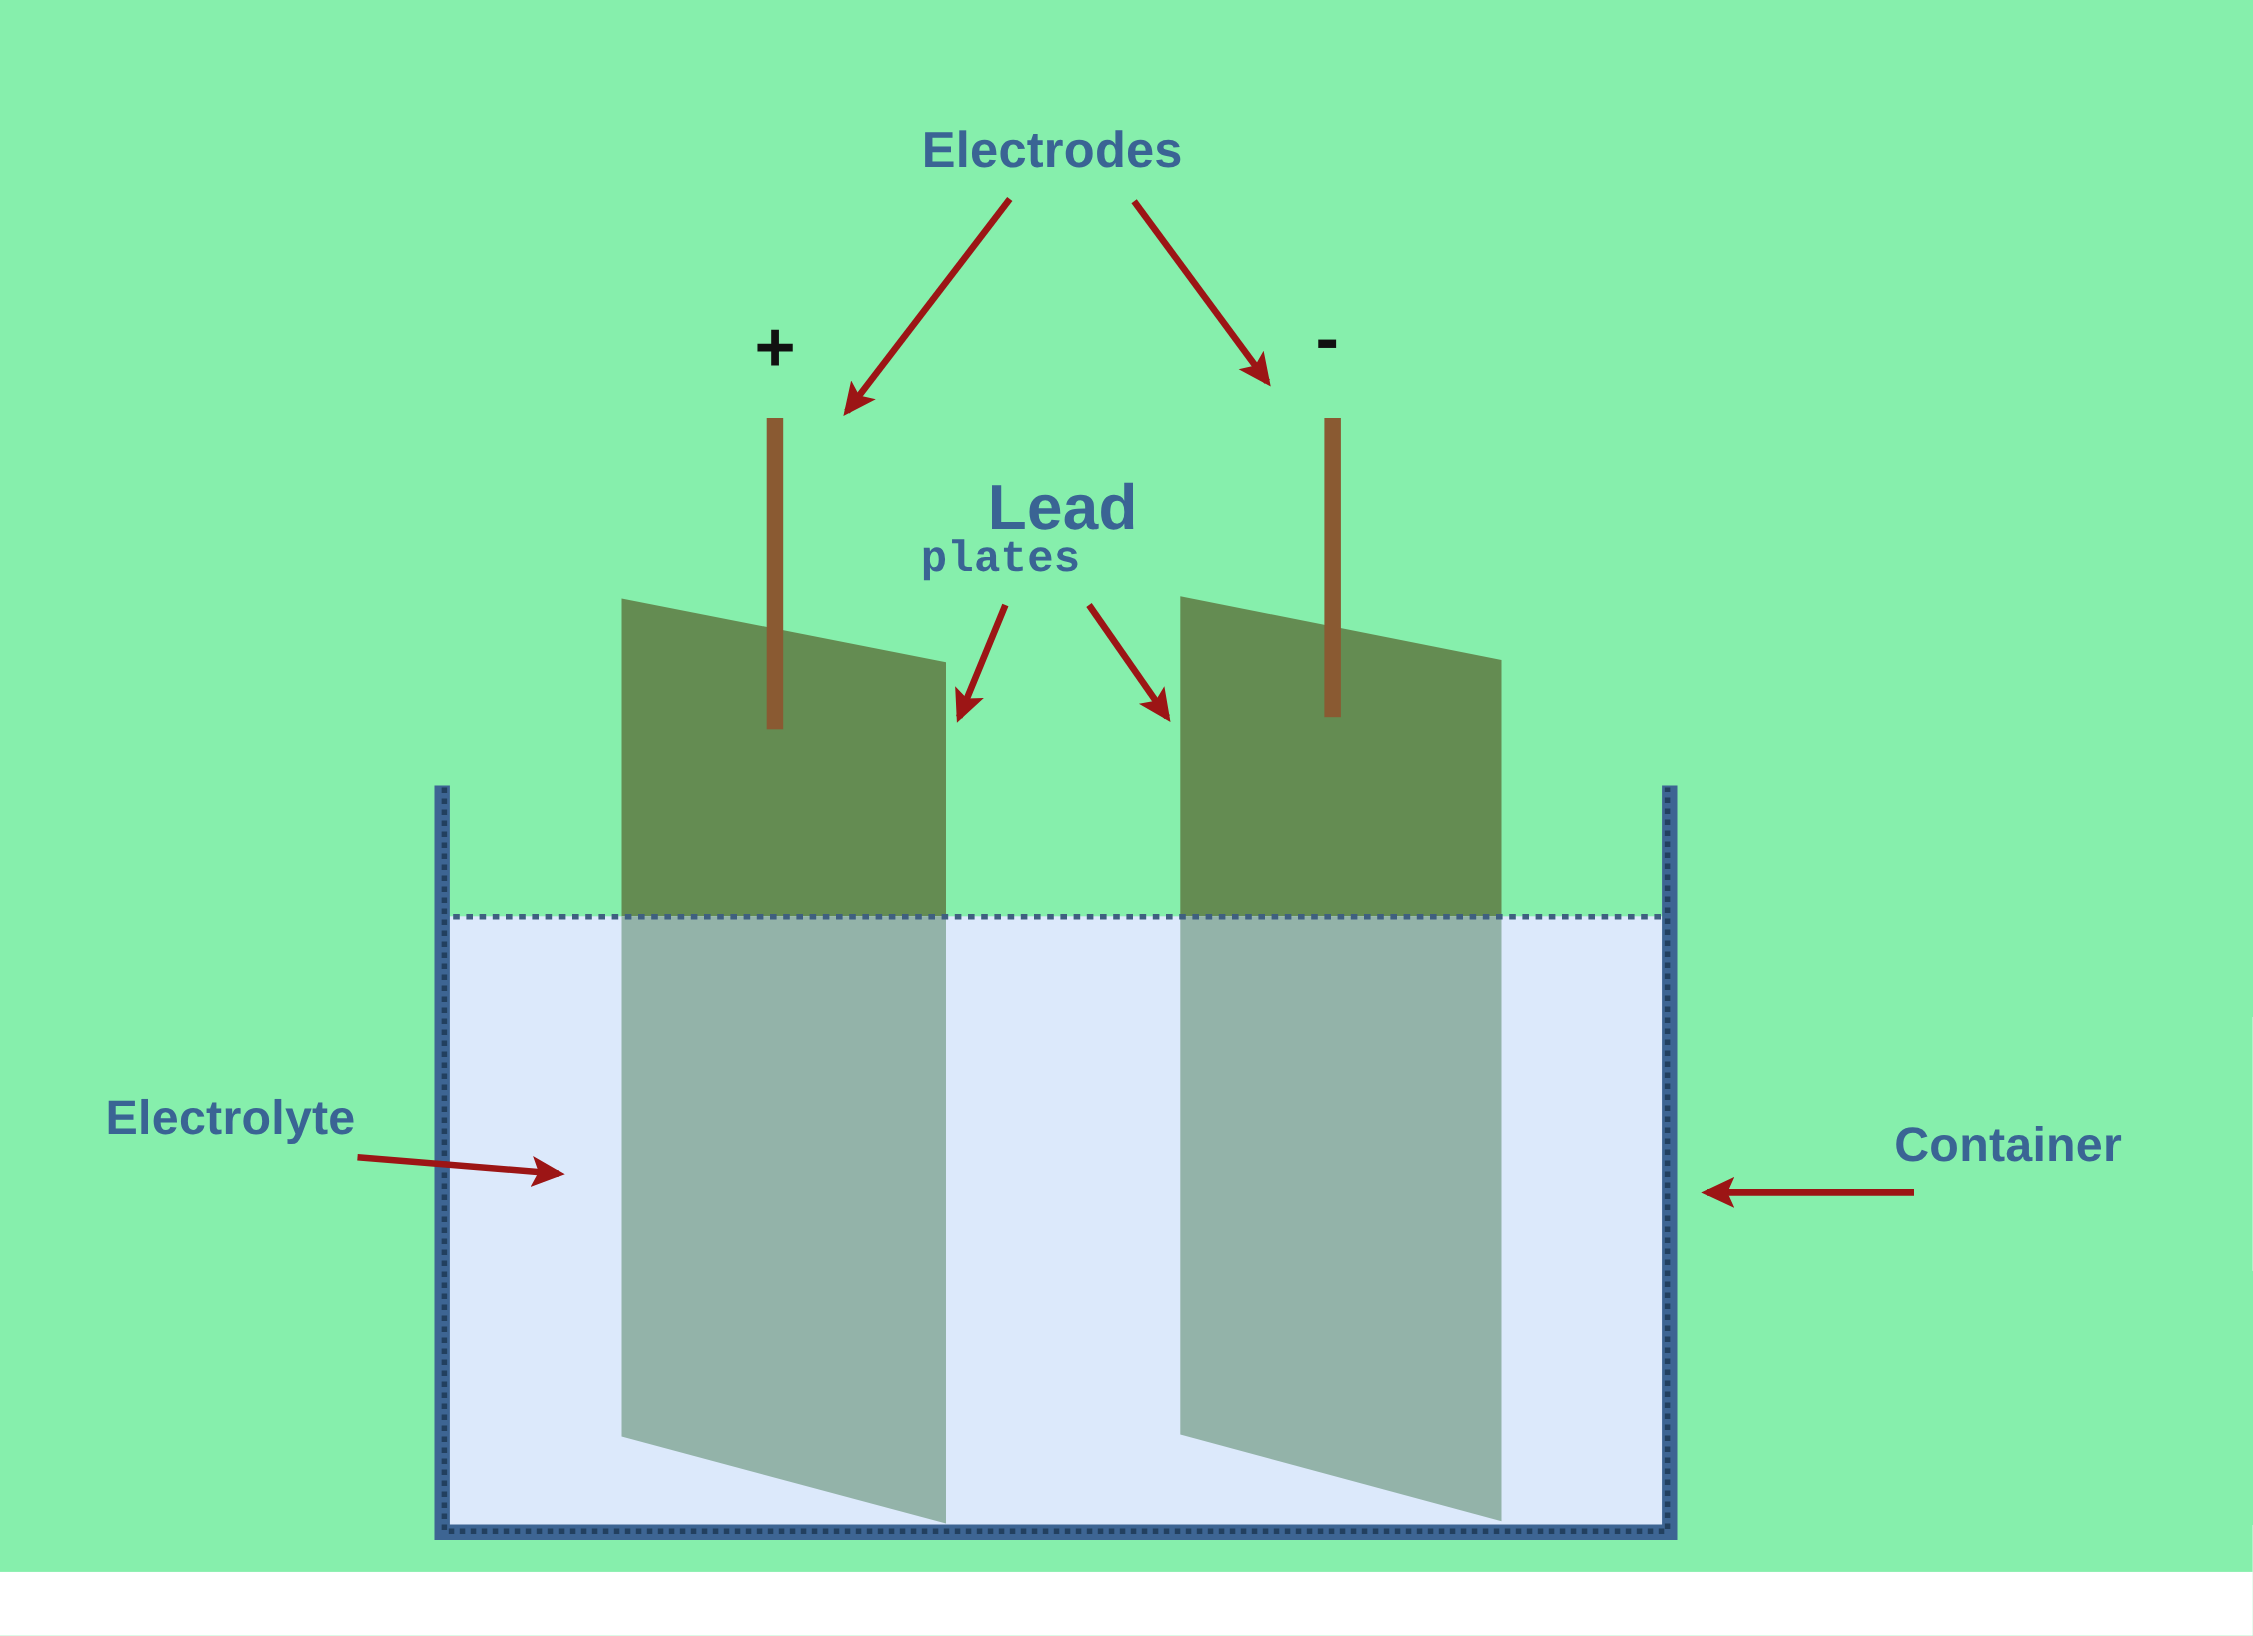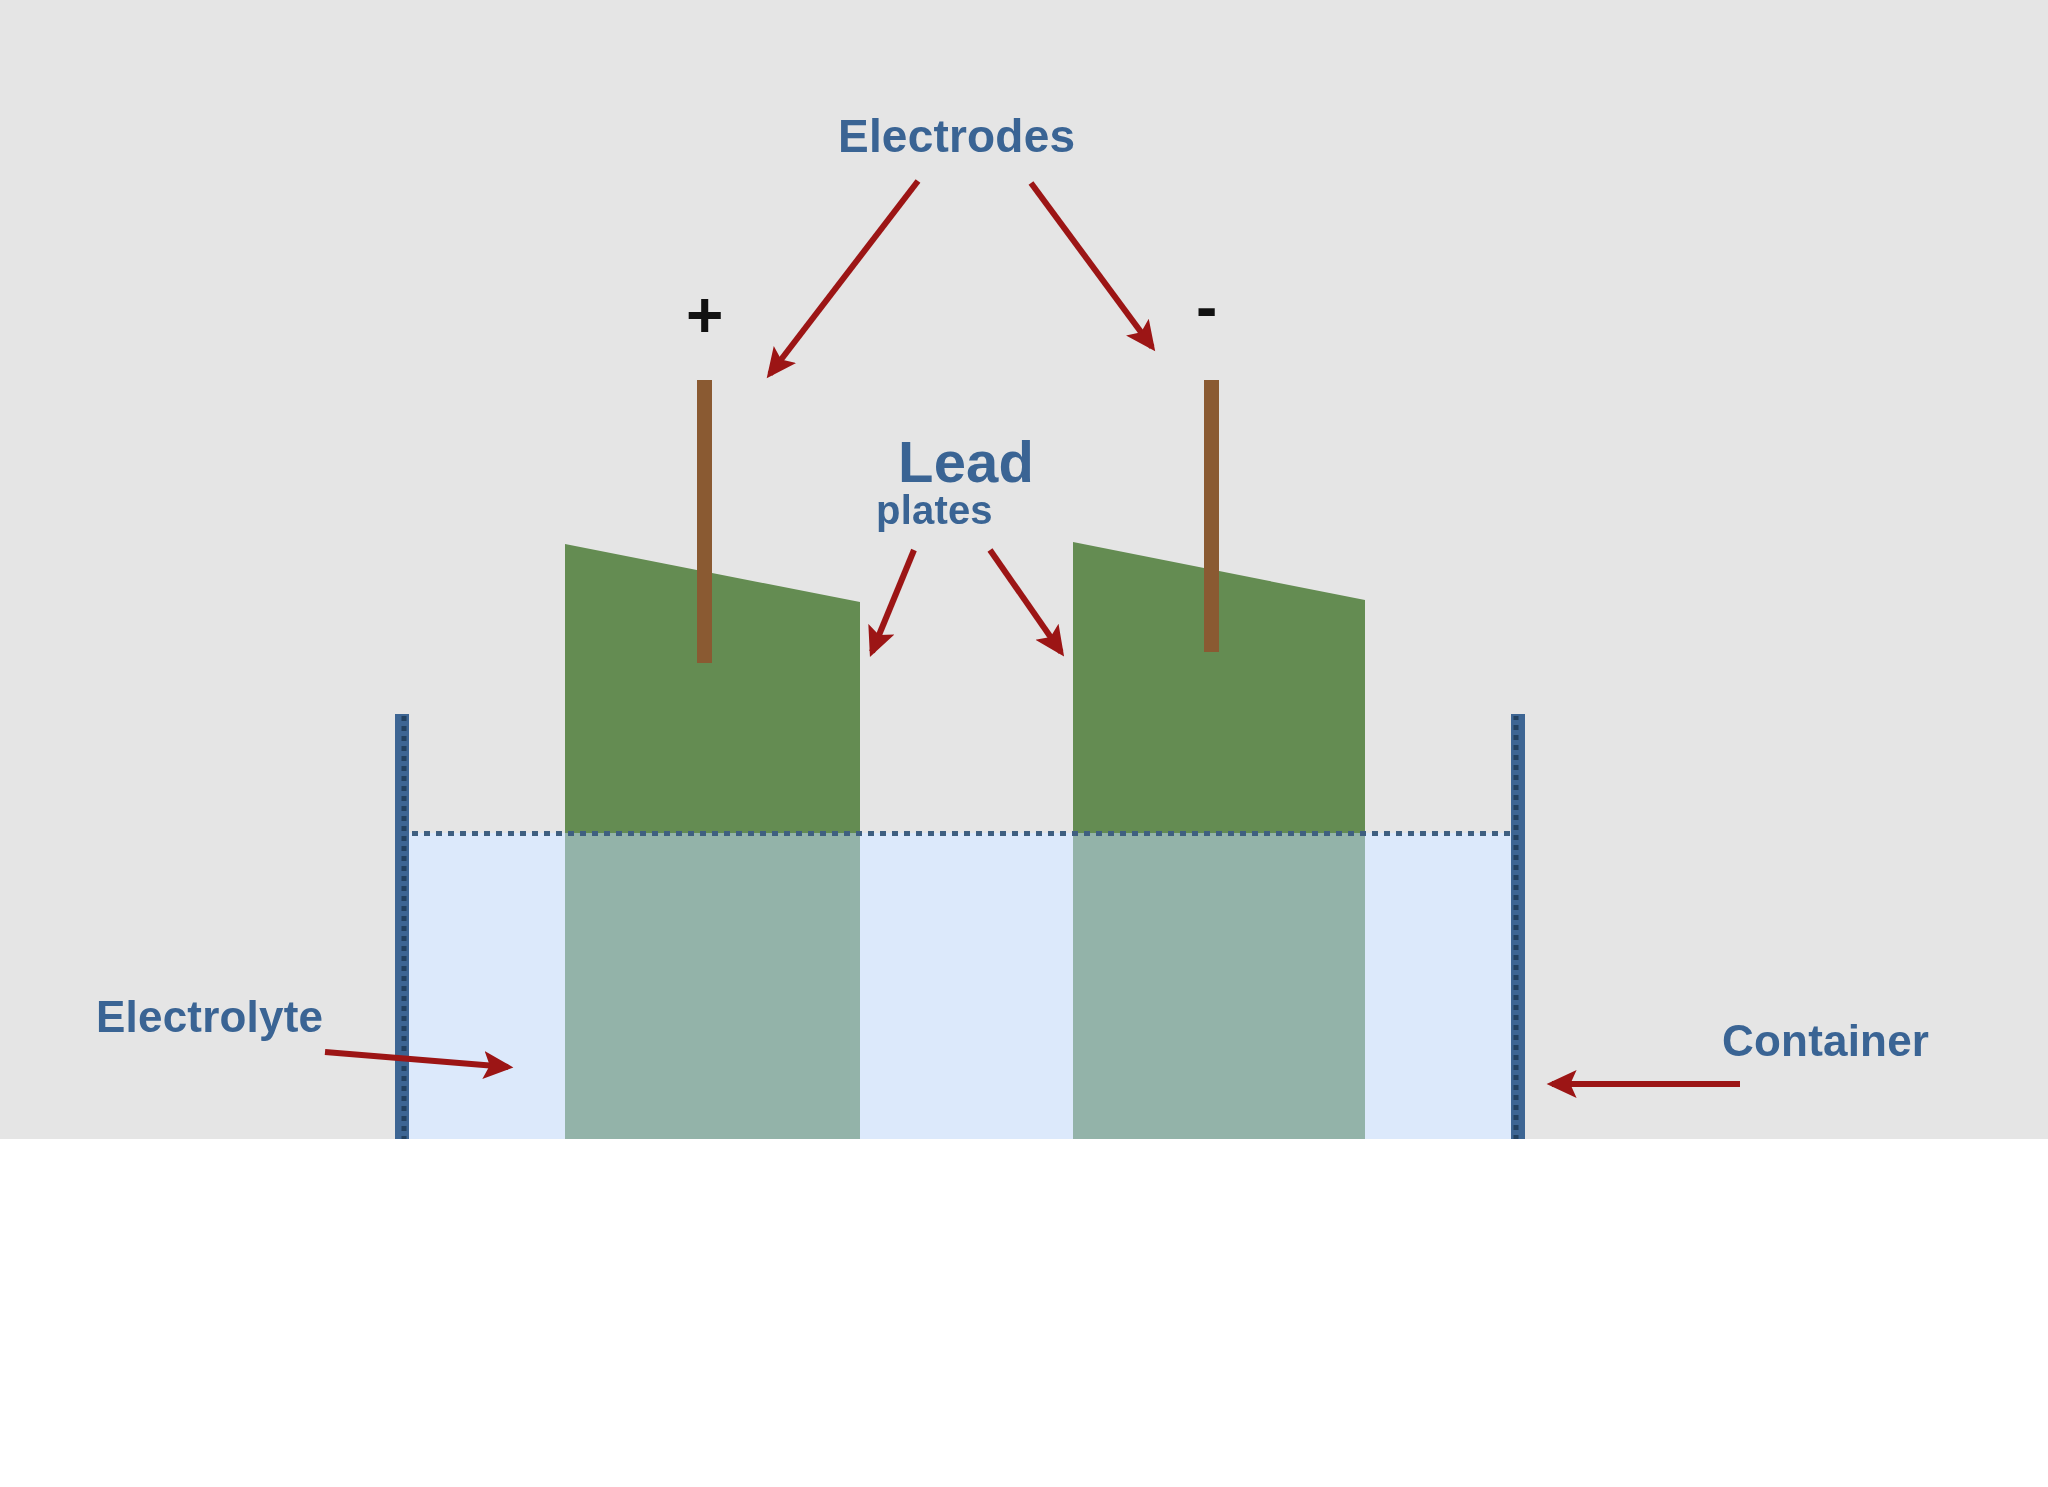--- a/index.html
+++ b/index.html
@@ -7,22 +7,22 @@
     margin: 0;
     padding: 0;
     background: #ffffff;
   }
   body {
     font-family: "Liberation Sans", sans-serif;
   }
   #stage {
     position: relative;
     width: 2048px;
-    height: 1139px;
-    background: #e5e5e5;
+    height: 1429px;
+    background: #86efac;
     overflow: hidden;
   }
   #diagram-svg {
     position: absolute;
     left: 0;
     top: 0;
     width: 2048px;
     height: 1487px;
     display: block;
   }
@@ -38,21 +38,21 @@
   .sign {
     position: absolute;
     color: #111111;
     font-family: "Liberation Sans", sans-serif;
     font-weight: bold;
     white-space: nowrap;
     line-height: 1;
   }
   #label-electrodes { left: 838px; top: 112px;  font-size: 46px; }
   #label-lead       { left: 898px; top: 432px;  font-size: 58px; }
-  #label-plates     { left: 876px; top: 489px;  font-size: 40px; }
+  #label-plates     { left: 837px; top: 489px;  font-size: 40px; font-family: Liberation Mono, monospace; }
   #label-electrolyte{ left: 96px;  top: 982px;  font-size: 44px; margin-top: 12px; }
   #label-container  { left: 1722px;top: 1018px; font-size: 44px; }
   #sign-plus  { left: 686px;  top: 283px; font-size: 64px; }
   #sign-minus { left: 1196px; top: 275px; font-size: 64px; }
 </style>
 </head>
 <body>
 
 <div id="stage">
 

